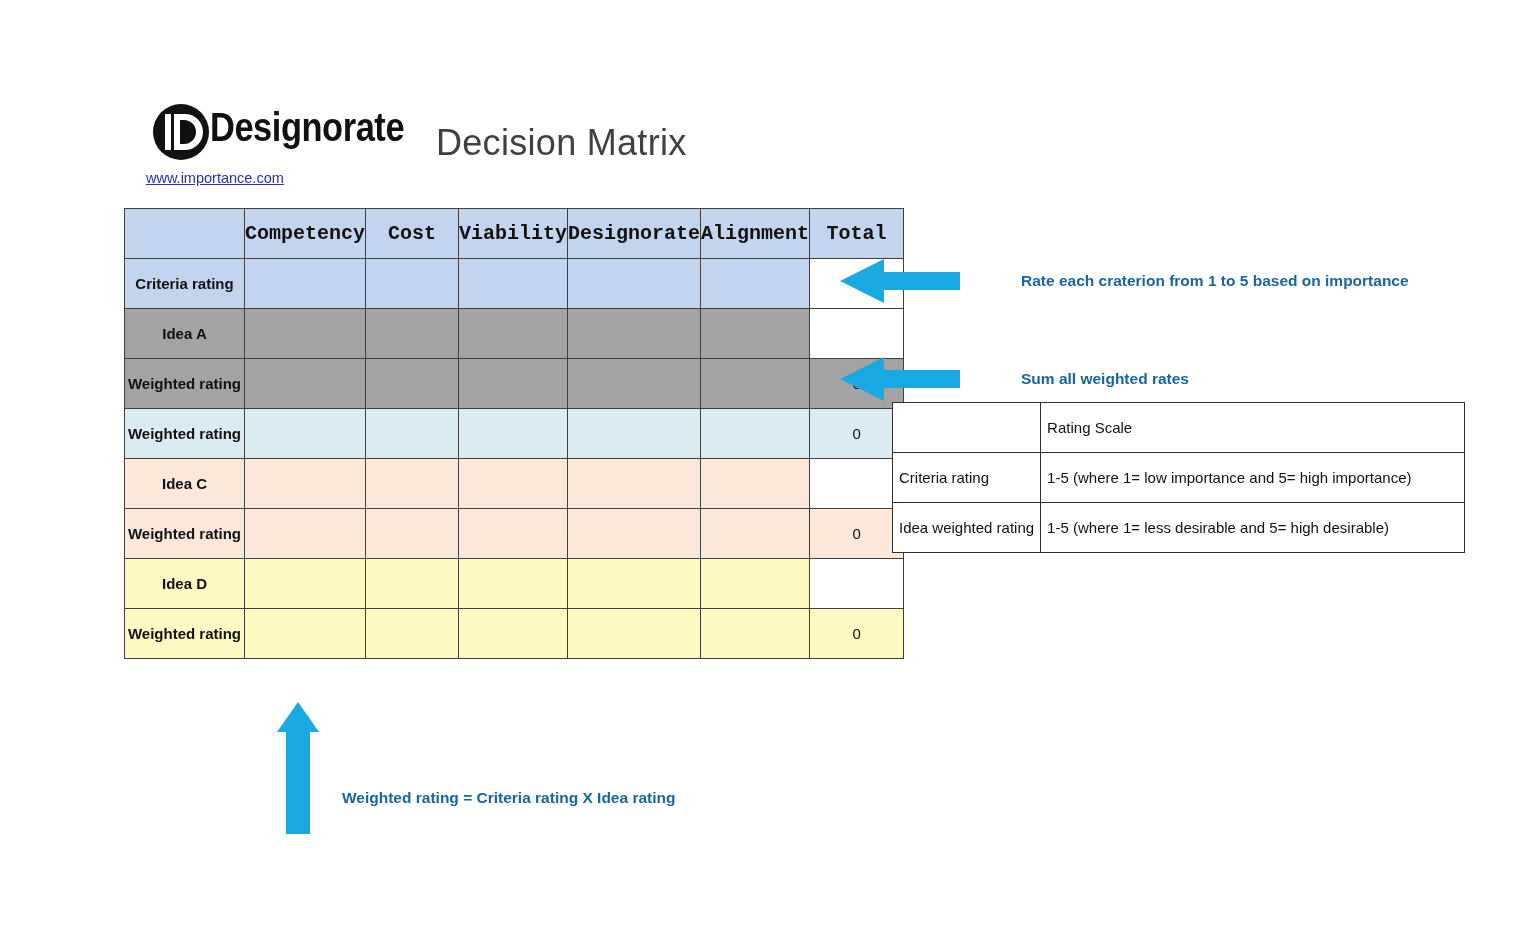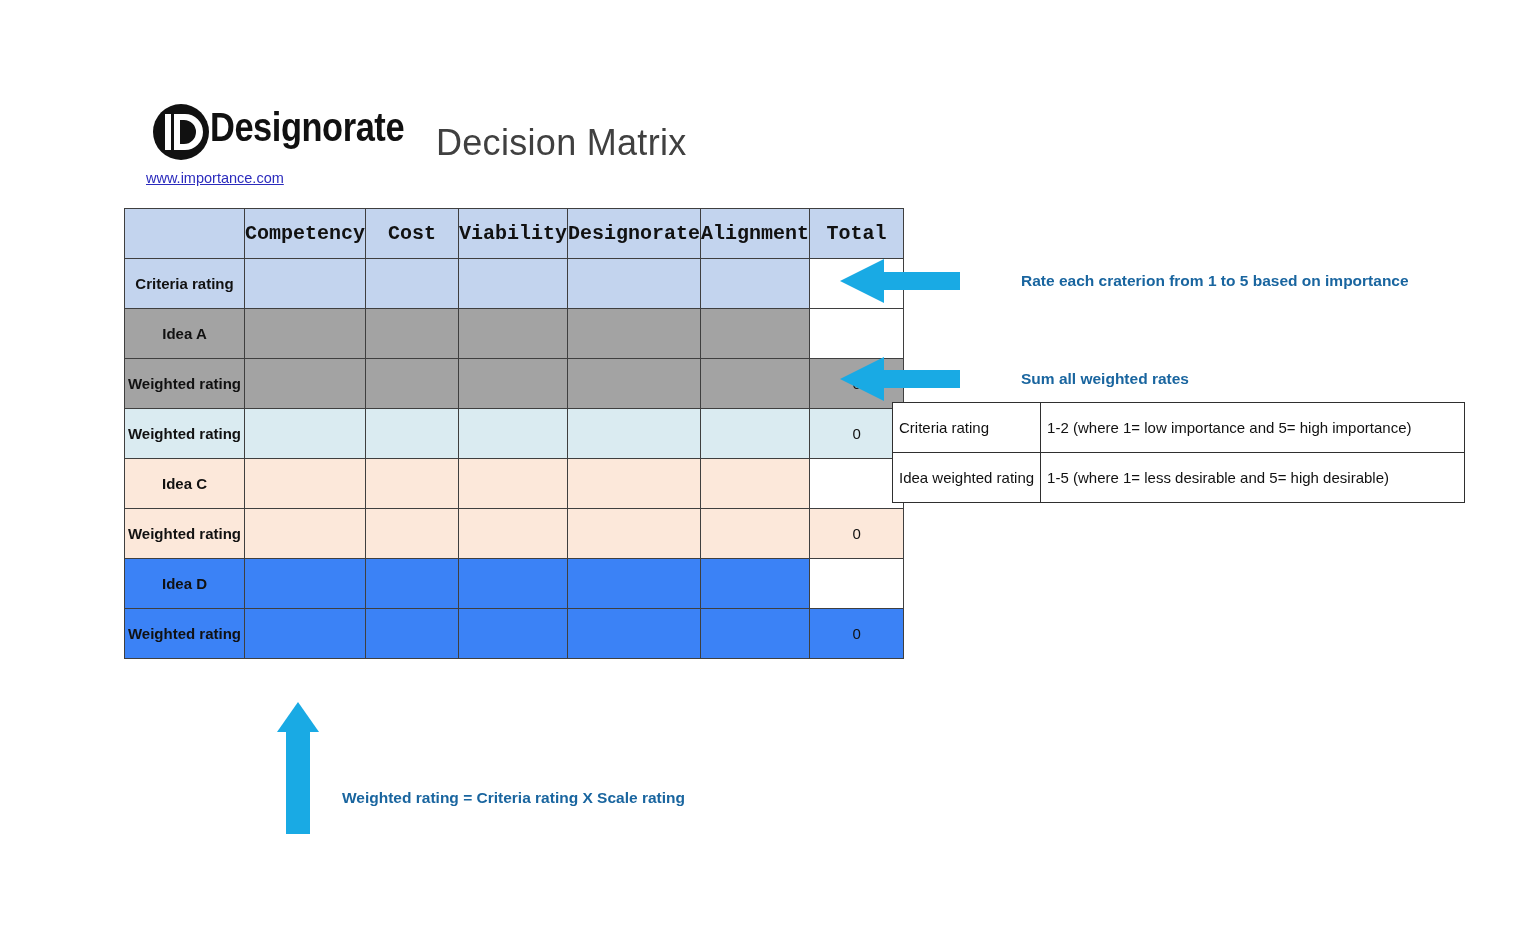--- a/index.html
+++ b/index.html
@@ -94,21 +94,21 @@
   .col-label  { width: 120px; }
   .col-crit   { width: 93px;  }
   .col-total  { width: 94px;  }
   .row-label  { font-weight: bold; font-size: 15px; }
   .hdr        { background: #c3d4ee; }
   .blank-hdr  { background: #c3d4ee; }
   .white-cell { background: #ffffff; }
   .rowA { background: #a3a3a3; }
   .rowB { background: #daebf1; }
   .rowC { background: #fce8da; }
-  .rowD { background: #3b82f6; }
+  .rowD { background: #fef9c3; }
   .rowCrit { background: #c3d4ee; }
 
   
   #rating-scale-table {
     position: absolute;
     left: 892px;
     top: 402px;
     border-collapse: collapse;
     table-layout: fixed;
     background: #ffffff;
@@ -325,30 +325,34 @@
 <div class="arrow-left" id="arrow-sum">
   <span class="head"></span>
   <span class="shaft"></span>
 </div>
 <div class="annotation" id="note-sum">Sum all weighted rates</div>
 
 <div id="arrow-weighted">
   <span class="head-v"></span>
   <span class="shaft-v"></span>
 </div>
-<div class="annotation" id="note-weighted">Weighted rating = Criteria rating X Scale rating</div>
+<div class="annotation" id="note-weighted">Weighted rating = Criteria rating X Idea rating</div>
 
 <table id="rating-scale-table">
   <colgroup>
       <col class="rs-col-a">
       <col class="rs-col-b">
     </colgroup>
   <tbody>
     <tr>
+      <td></td>
+      <td>Rating Scale</td>
+    </tr>
+    <tr>
       <td>Criteria rating</td>
-      <td>1-2 (where 1= low importance and 5= high importance)</td>
+      <td>1-5 (where 1= low importance and 5= high importance)</td>
     </tr>
     <tr>
       <td>Idea weighted rating</td>
       <td>1-5 (where 1= less desirable and 5= high desirable)</td>
     </tr>
   </tbody>
 </table>
 
 </body></html>

